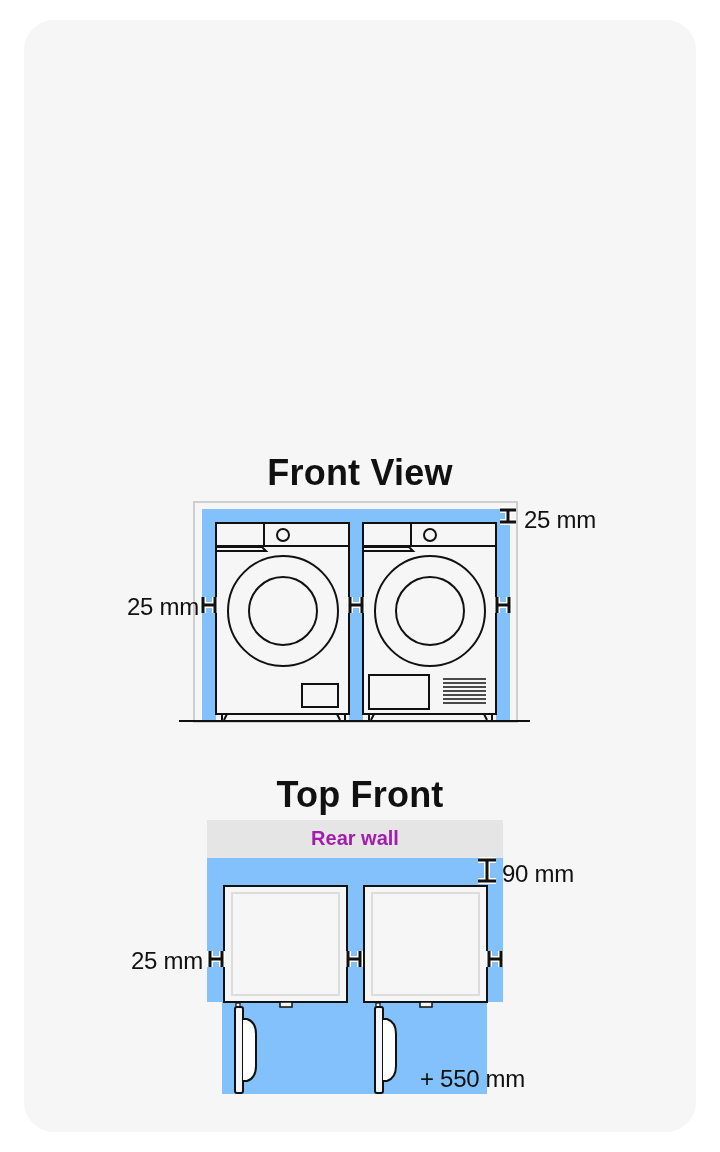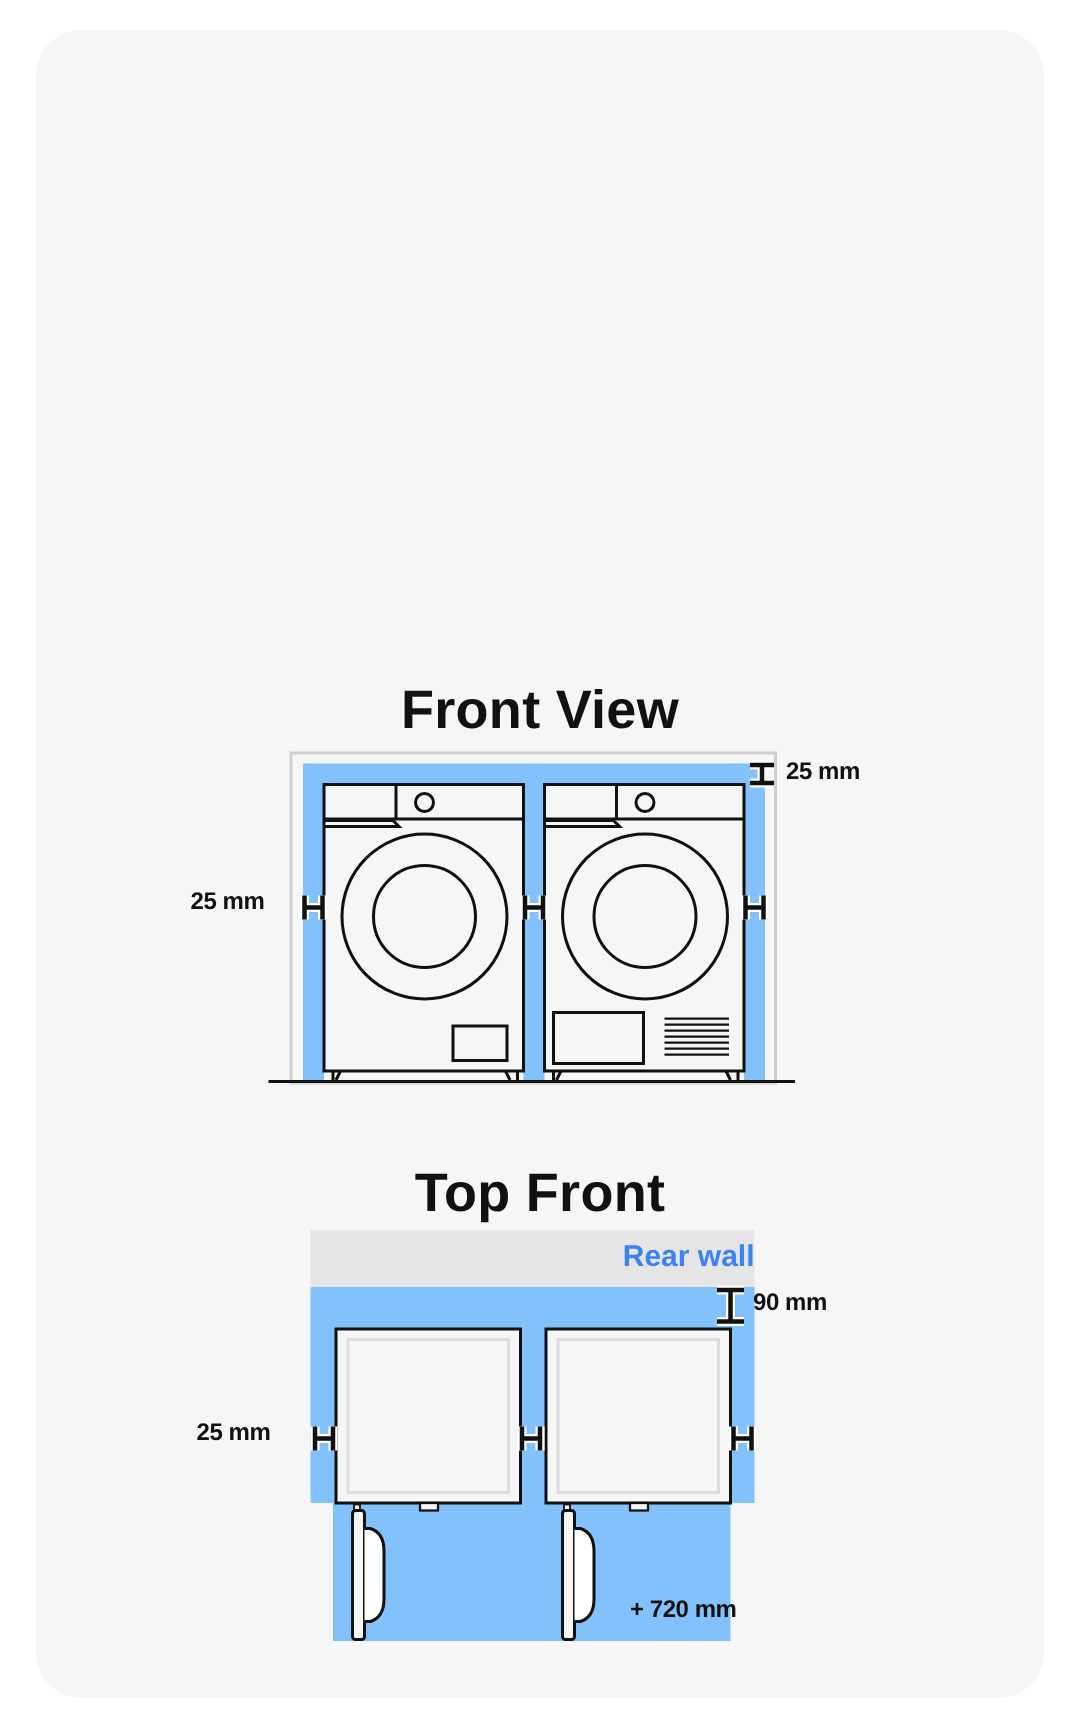--- a/index.html
+++ b/index.html
@@ -2,25 +2,25 @@
 <html><head>
 <meta charset="utf-8">
 <style>
   html, body { margin: 0; padding: 0; background: #ffffff; }
   body { width: 720px; height: 1152px; position: relative; overflow: hidden;
          font-family: "Liberation Sans", "DejaVu Sans", sans-serif; }
   .card { position: absolute; left: 24px; top: 20px; width: 672px; height: 1112px;
           background: #f6f6f6; border-radius: 30px; }
   .title { position: absolute; left: 0; width: 720px; text-align: center;
            font-weight: bold; font-size: 36px; color: #111; letter-spacing: 0.2px; }
-  .label { position: absolute; font-weight: bold; font-size: 16px; color: #111;
+  .label { position: absolute; font-weight: normal; font-size: 24px; color: #111;
            white-space: nowrap; letter-spacing: -0.3px; }
   svg { position: absolute; left: 0; top: 0; }
   .rear-wall-text { position: absolute; left: 207px; top: 820px; width: 296px; height: 36px;
-           line-height: 36px; text-align: right; font-weight: bold; font-size: 20px; color: #3b82f6; }
+           line-height: 36px; text-align: center; font-weight: bold; font-size: 20px; color: #a21caf; }
 </style>
 </head>
 <body>
 
 <div class="card"></div>
 
 <div class="title" style="top:452px;">Front View</div>
 
 <svg width="720" height="1152">
 
@@ -116,13 +116,13 @@
     <path d="M489 951 V967 M501 951 V967 M489 959 H501" stroke="#fff" stroke-width="6"></path>
     <path d="M489 951 V967 M501 951 V967 M489 959 H501"></path>
     <path d="M478 860 H496 M478 881 H496 M487 860 V881" stroke="#fff" stroke-width="6"></path>
     <path d="M478 860 H496 M478 881 H496 M487 860 V881"></path>
   </g>
 </svg>
 
 <div class="rear-wall-text">Rear wall</div>
 <div class="label" style="left:502px; top:860px;">90 mm</div>
 <div class="label" style="left:131px; top:947px;">25 mm</div>
-<div class="label" style="left:420px; top:1065px;">+ 720 mm</div>
+<div class="label" style="left:420px; top:1065px;">+ 550 mm</div>
 
 </body></html>

